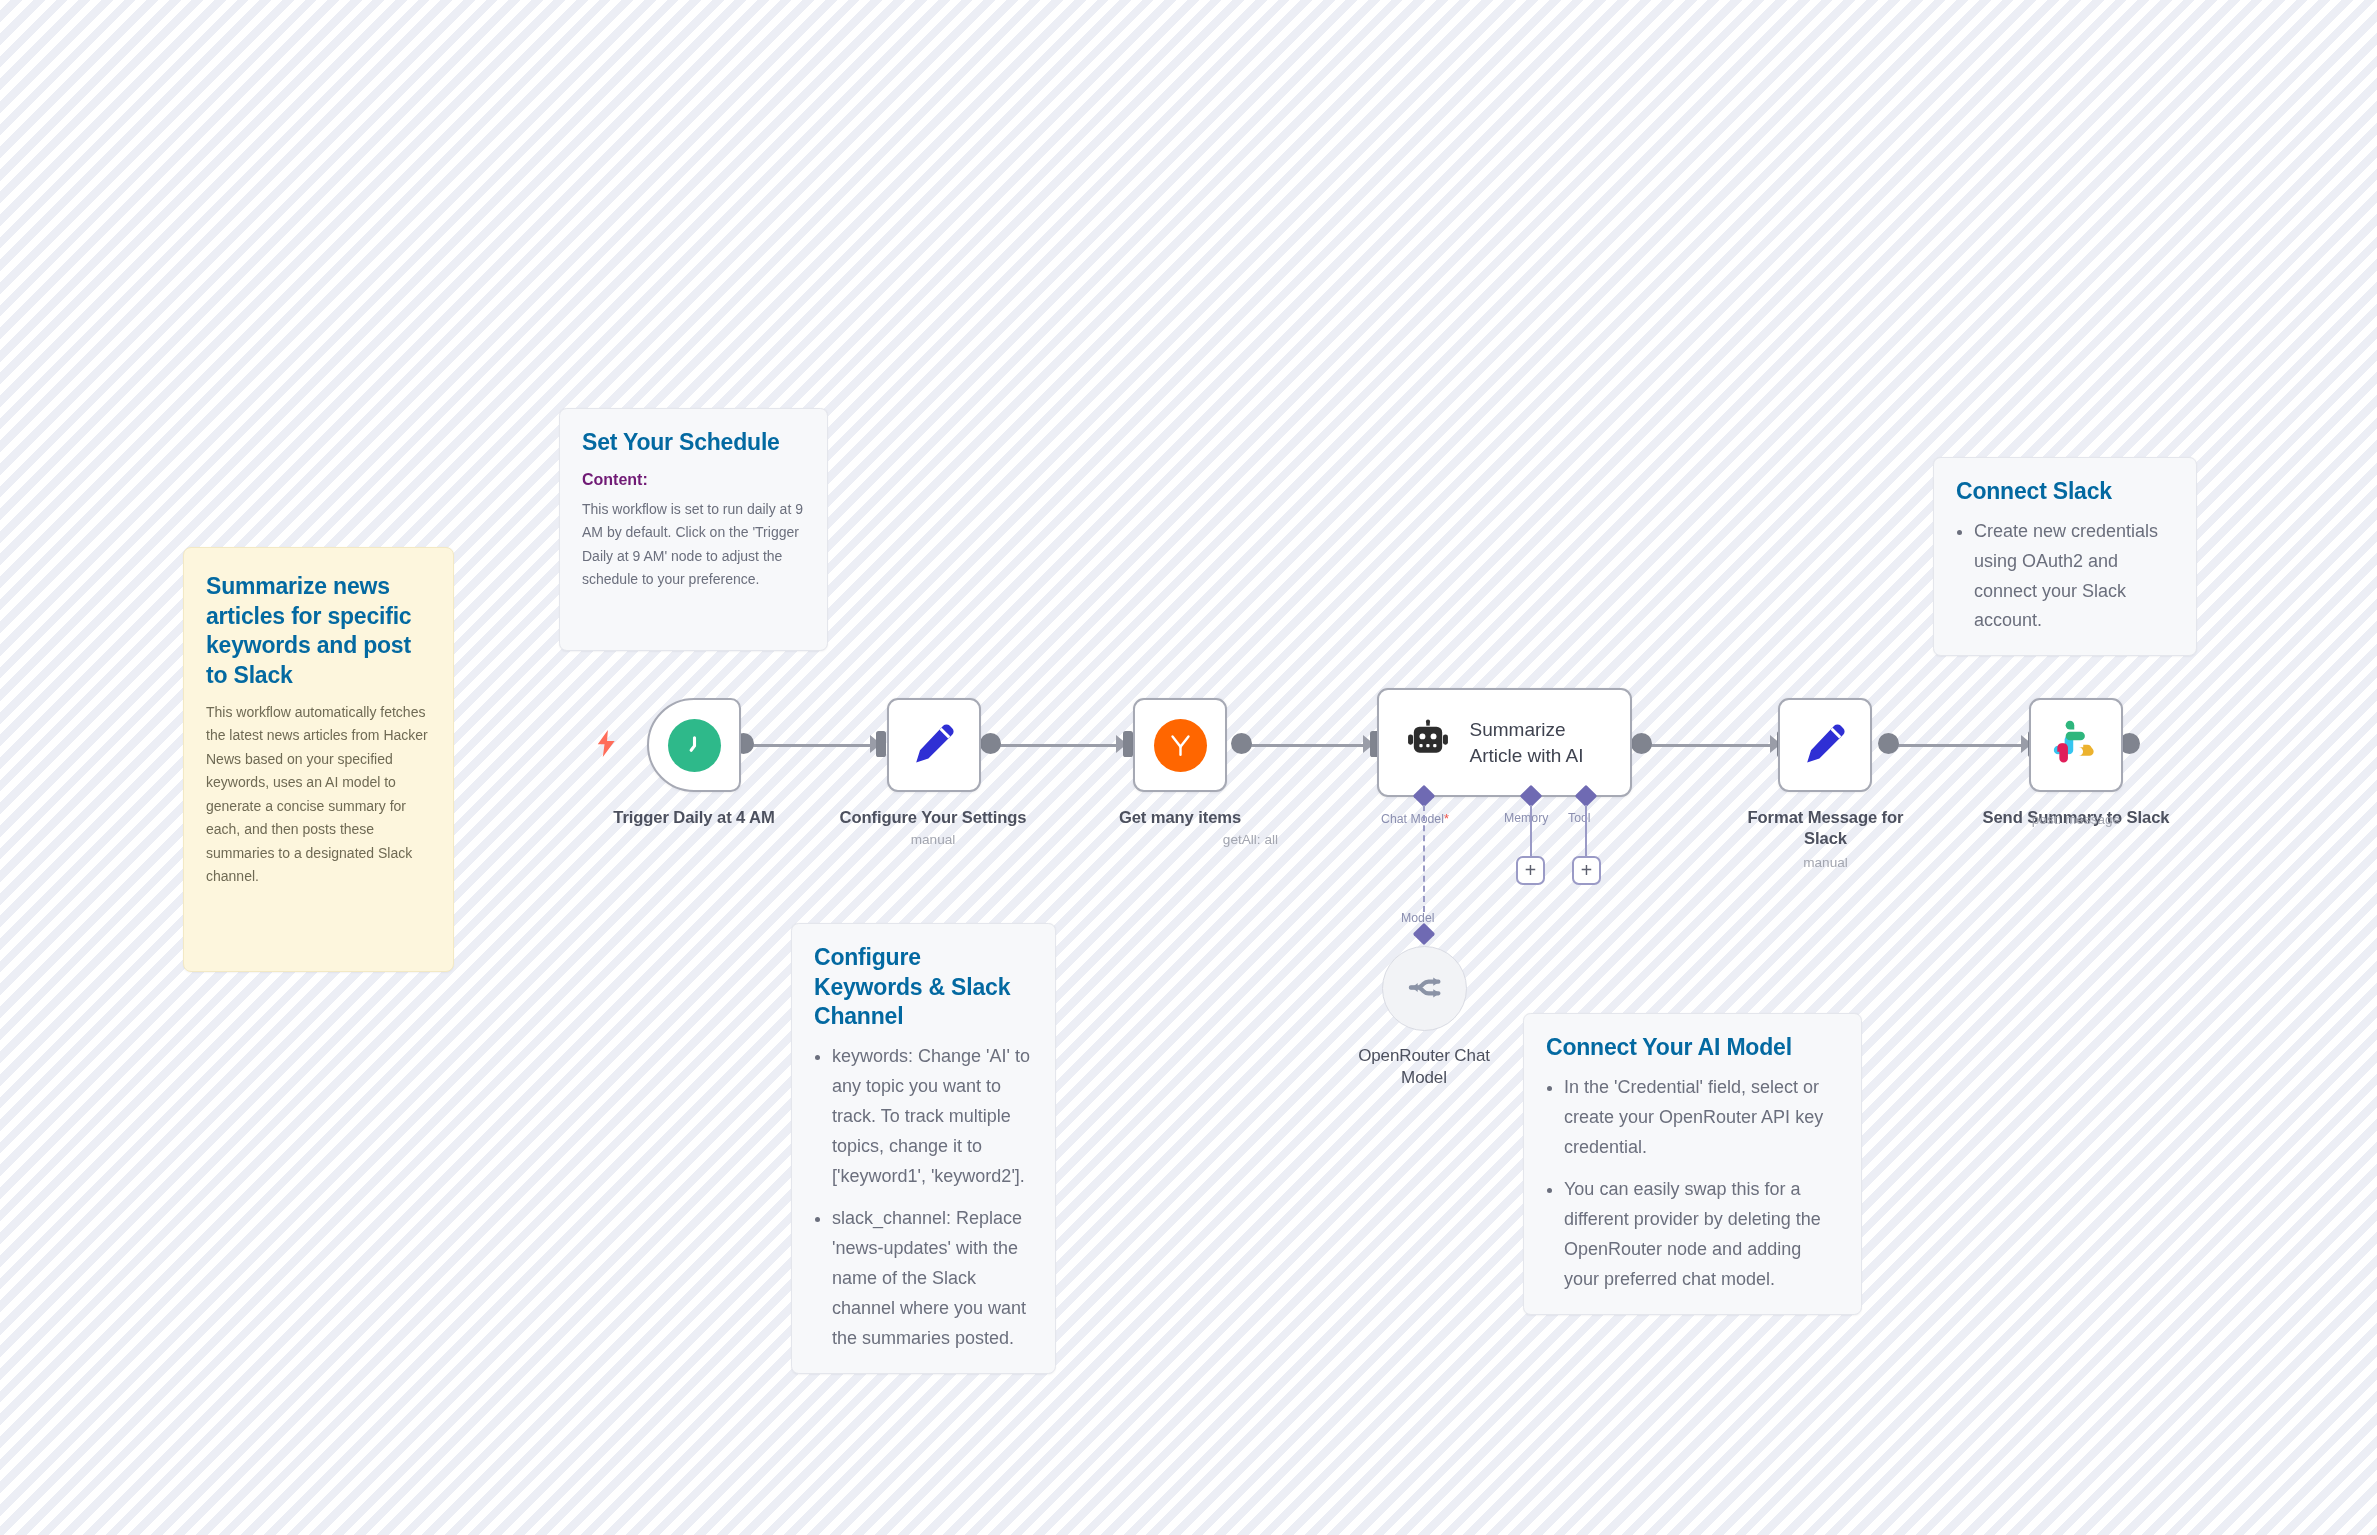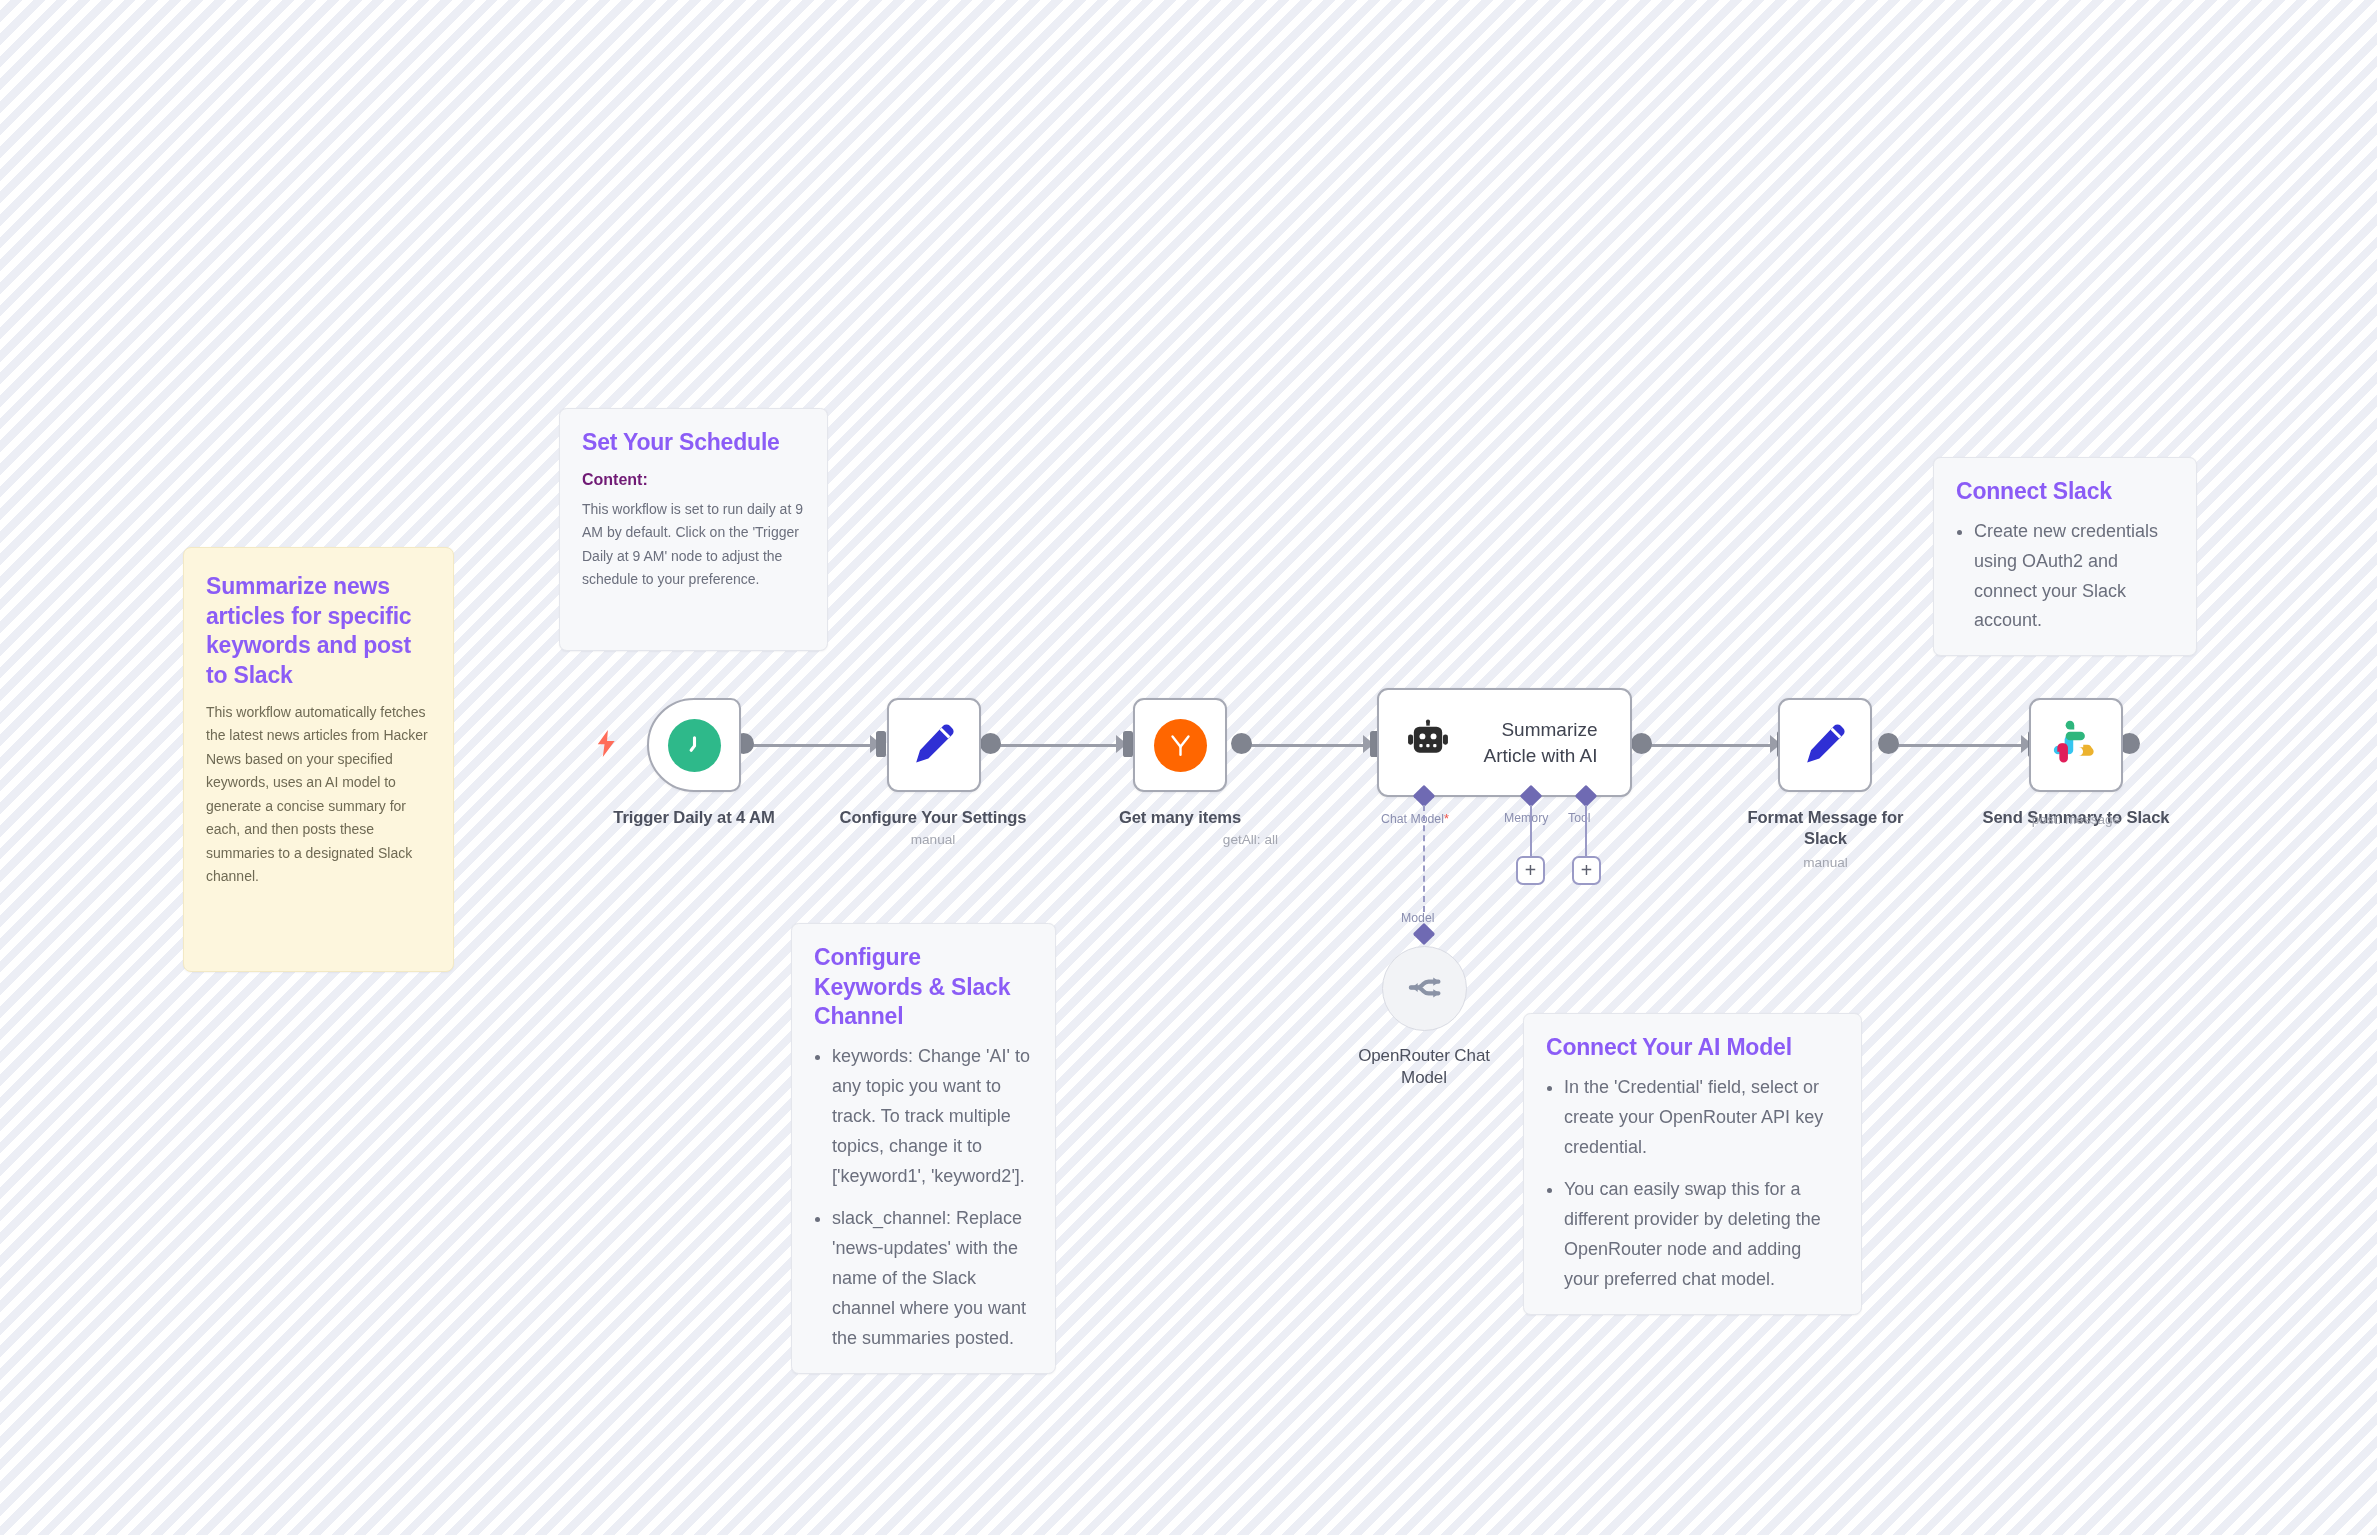--- a/index.html
+++ b/index.html
@@ -38,21 +38,21 @@
   .sticky.yellow {
     background: #fdf6dd;
     border: 0.9px solid #f3e9c4;
     box-shadow: 0 0.9px 1.7px rgba(30,35,60,.05);
   }
   .sticky h2 {
     margin: 0 0 10.2px 0;
     font-size: 23px;
     line-height: 1.29;
     font-weight: 700;
-    color: #8b5cf6;
+    color: #0369a1;
     letter-spacing: -0.2px;
   }
   .sticky .lead {
     margin: 0 0 5.1px 0;
     font-size: 16px;
     font-weight: 700;
     color: #701a75;
     line-height: 1.55;
   }
   .sticky p.body {
@@ -118,21 +118,20 @@
   .node {
     position: absolute;
     box-sizing: border-box;
     background: #fff;
     border: 2.1px solid #a6a9b4;
     border-radius: 11px;
     display: flex;
     align-items: center;
     justify-content: center;
     box-shadow: 0 0.9px 2.6px rgba(30,35,60,.07);
-    text-align: right;
   }
   .node.trigger {
     border-top-left-radius: 51px;
     border-bottom-left-radius: 51px;
   }
   .node-caption {
     position: absolute;
     text-align: center;
     font-size: 16.6px;
     font-weight: 700;

